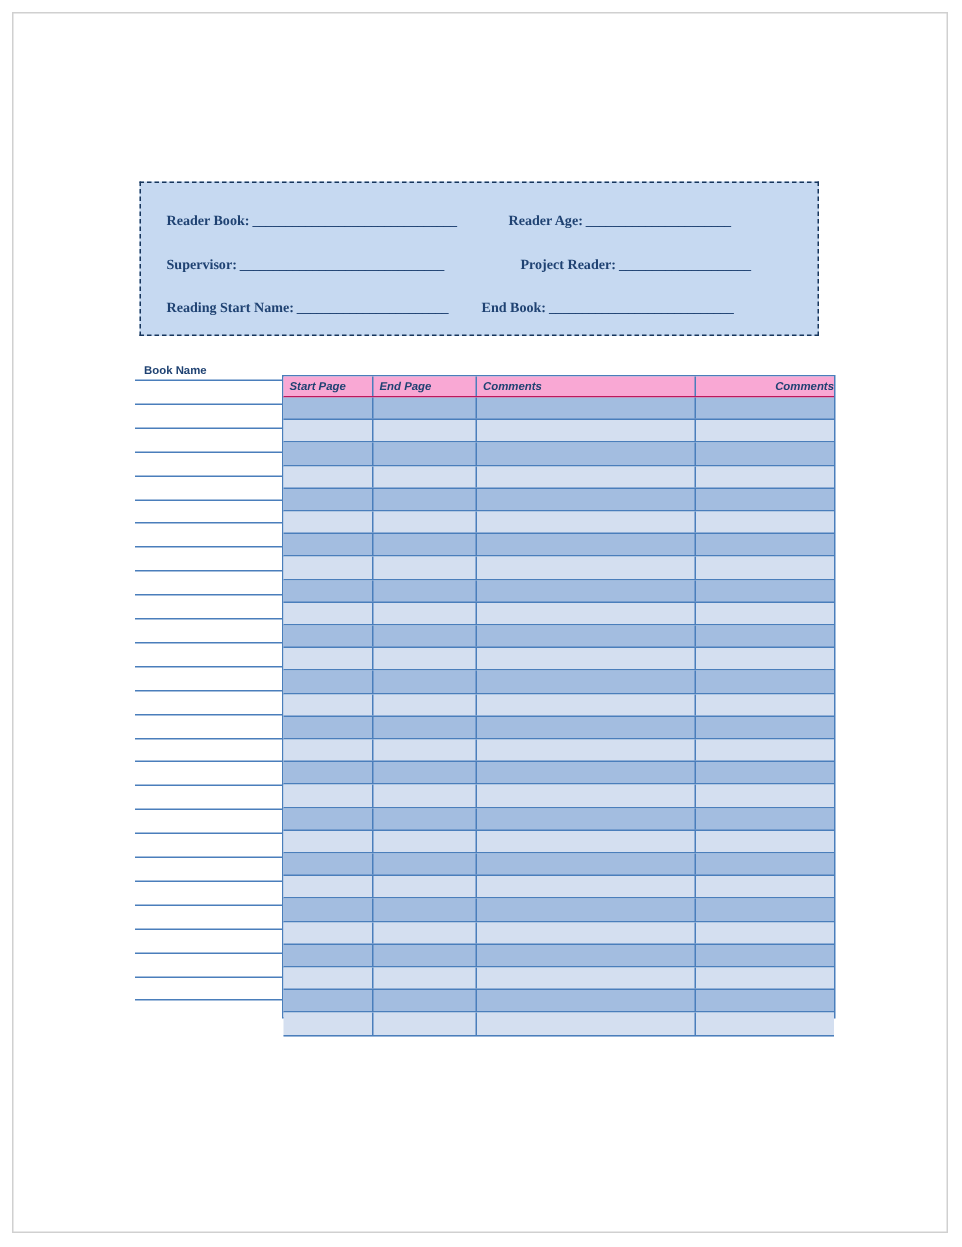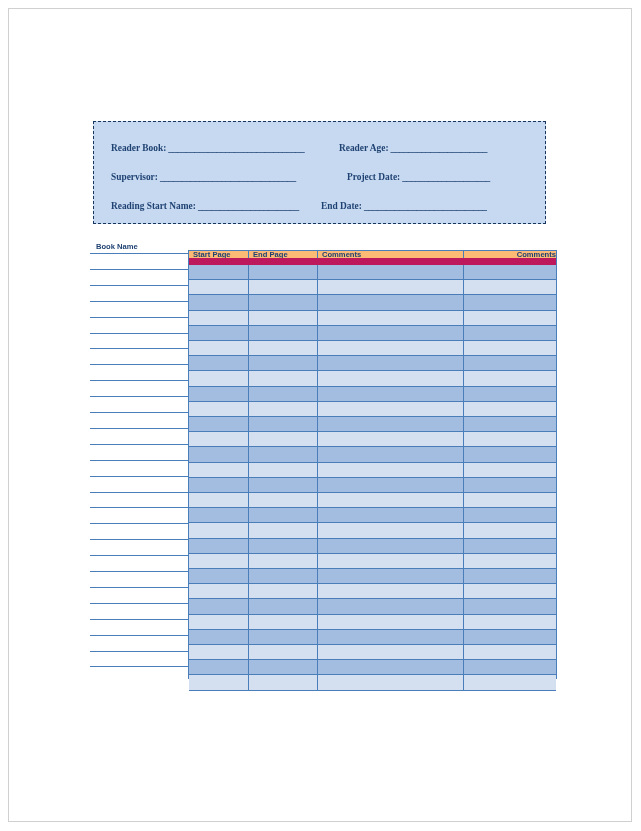--- a/index.html
+++ b/index.html
@@ -134,22 +134,23 @@
     box-sizing: border-box;
   }
   .grid-row {
     position: absolute;
     left: 0;
     width: 100%;
     display: flex;
     box-sizing: border-box;
   }
   .grid-row.header-row {
-    background: #fdba74;
-    border-bottom: 7px solid #be185d;
+    background: #f9a8d4;
+    border-bottom: 1px solid #be185d;
+    font-style: italic;
   }
   .grid-row.dark { background: #a3bde0; }
   .grid-row.light { background: #d4dff0; }
   .grid-row.body-row { border-bottom: 1px solid #4a7ebb; }
 
   .gcell {
     box-sizing: border-box;
     border-right: 1px solid #4a7ebb;
     height: 100%;
     overflow: hidden;
@@ -190,32 +191,32 @@
         <span class="field-blank">______________________</span>
       </div>
     </div>
 
     <div class="info-row r2">
       <div class="field col-a">
         <span class="field-label">Supervisor:</span>
         <span class="field-blank">_______________________________</span>
       </div>
       <div class="field col-b">
-        <span class="field-label">Project Date:</span>
+        <span class="field-label">Project Reader:</span>
         <span class="field-blank">____________________</span>
       </div>
     </div>
 
     <div class="info-row r3">
       <div class="field col-a">
         <span class="field-label">Reading Start Name:</span>
         <span class="field-blank">_______________________</span>
       </div>
       <div class="field col-b">
-        <span class="field-label">End Date:</span>
+        <span class="field-label">End Book:</span>
         <span class="field-blank">____________________________</span>
       </div>
     </div>
 
   </div>
 
   <div id="log-table">
 
     <div id="bookname-col">
       <div class="bn-head">Book Name</div>

